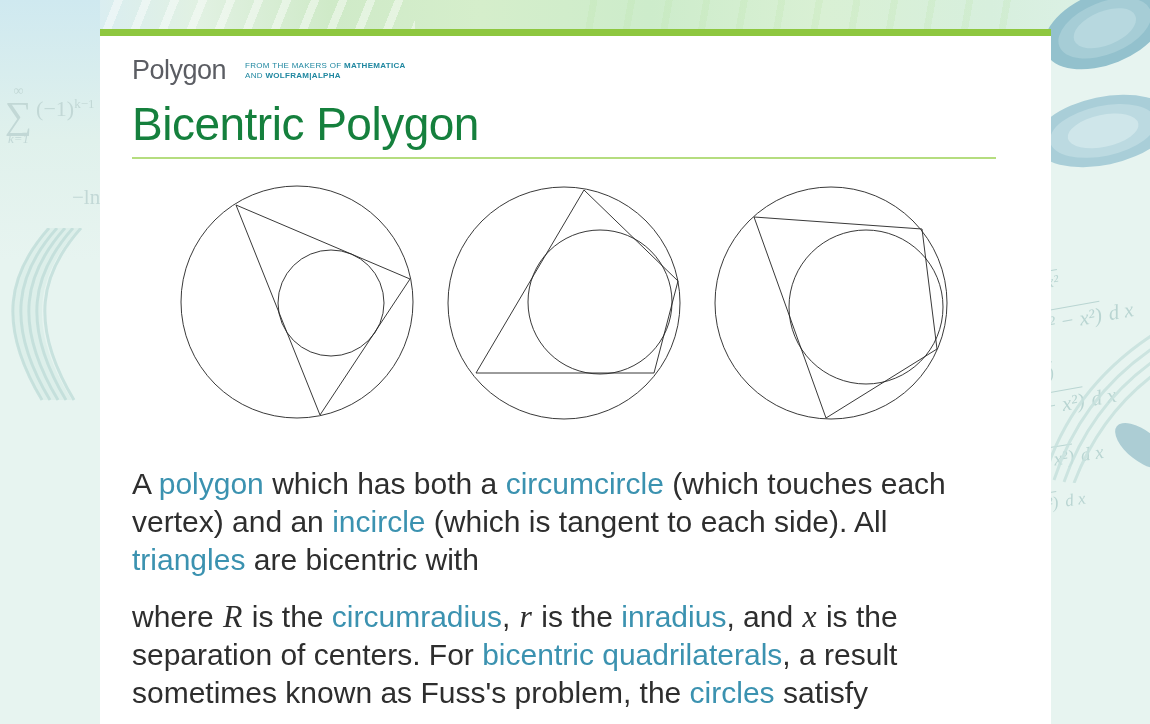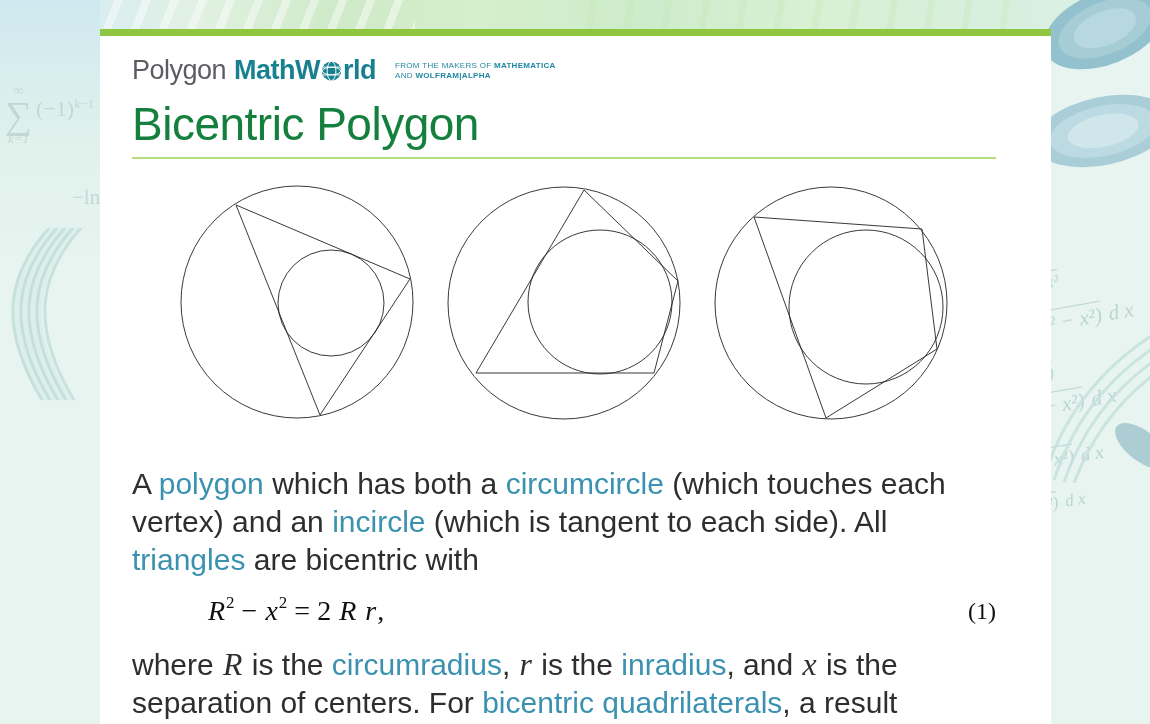--- a/index.html
+++ b/index.html
@@ -144,33 +144,20 @@
       <ellipse cx="116" cy="128" rx="32" ry="15" fill="#accdd4" transform="rotate(38 116 128)"></ellipse>
     </svg>
   </div>
 
   <div class="card">
     <div class="content">
 
       <div class="logo-row">
         <div class="logo-main">
           <span class="wolfram">Polygon</span>
-          <span class="mathworld">
-              <span>MathW</span>
-              <svg class="globe" width="21" height="21" viewBox="0 0 24 24">
-                <circle cx="12" cy="12" r="11" fill="#17818f"></circle>
-                <g stroke="#ffffff" stroke-width="1.1" fill="none">
-                  <ellipse cx="12" cy="12" rx="5" ry="11"></ellipse>
-                  <ellipse cx="12" cy="12" rx="10.5" ry="4.3"></ellipse>
-                  <line x1="2" y1="7.5" x2="22" y2="7.5"></line>
-                  <line x1="2" y1="16.5" x2="22" y2="16.5"></line>
-                </g>
-              </svg>
-              <span>rld</span>
-            </span>
         </div>
         <div class="tagline">
           <div><span>FROM THE MAKERS OF </span><b>MATHEMATICA</b></div>
           <div><span>AND </span><b>WOLFRAM|ALPHA</b></div>
         </div>
       </div>
 
       <h1 class="title">Bicentric Polygon</h1>
       <hr class="divider">
 
@@ -187,22 +174,18 @@
           </svg>
           <svg viewBox="0 0 235 235" class="diagram">
             <circle cx="117" cy="118" r="116" fill="none" stroke="#222222" stroke-width="0.9"></circle>
             <polygon points="40,32 208,44 223,164 112,233" fill="none" stroke="#222222" stroke-width="0.9"></polygon>
             <circle cx="152" cy="122" r="77" fill="none" stroke="#222222" stroke-width="0.9"></circle>
           </svg>
         </div>
 
       <p class="para p1"><span>A </span><a class="lnk" href="#">polygon</a><span> which has both a </span><a class="lnk" href="#">circumcircle</a><span> (which touches each vertex) and an </span><a class="lnk" href="#">incircle</a><span> (which is tangent to each side). All </span><a class="lnk" href="#">triangles</a><span> are bicentric with</span></p>
 
-      <div class="eq-row">
-        <span class="eq"><span class="mvar">R</span><sup>2</sup><span> − </span><span class="mvar">x</span><sup>2</sup><span> = 2 </span><span class="mvar">R</span><span> </span><span class="mvar">r</span><span>,</span></span>
-        <span class="eq-num">(1)</span>
-      </div>
 
       <p class="para p2"><span>where </span><span class="mvar">R</span><span> is the </span><a class="lnk" href="#">circumradius</a><span>, </span><span class="mvar">r</span><span> is the </span><a class="lnk" href="#">inradius</a><span>, and </span><span class="mvar">x</span><span> is the separation of centers. For </span><a class="lnk" href="#">bicentric quadrilaterals</a><span>, a result sometimes known as Fuss's problem, the </span><a class="lnk" href="#">circles</a><span> satisfy</span></p>
 
     </div>
   </div>
 </div>
 
 </body></html>

